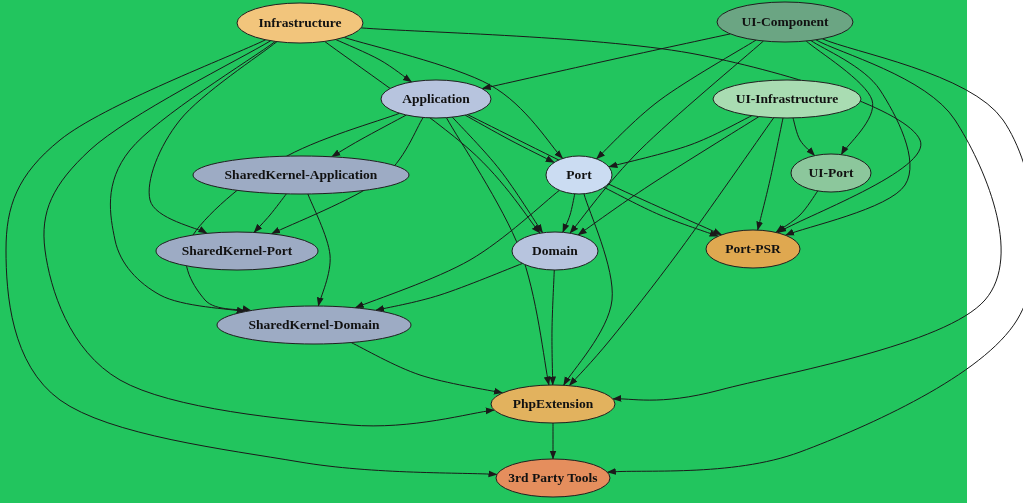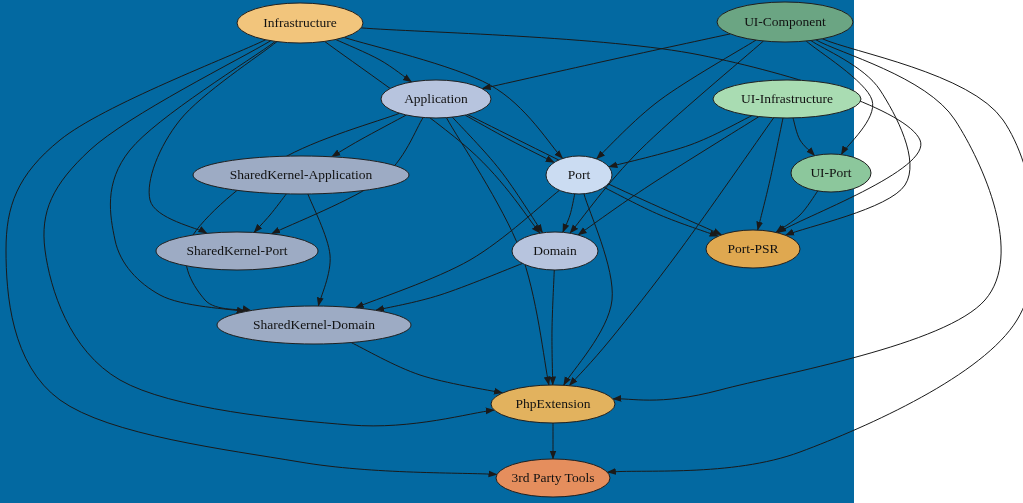--- a/index.html
+++ b/index.html
@@ -1,17 +1,17 @@
 <!DOCTYPE html>
 <html><head>
 <meta charset="utf-8">
 <style>
   html,body{margin:0;padding:0;background:#ffffff;}
   body{width:1023px;height:503px;overflow:hidden;}
-  #graph-wrap{position:relative;width:854px;height:503px;background:#0369a1;}
+  #graph-wrap{position:relative;width:967px;height:503px;background:#22c55e;font-weight:bold;}
   svg{display:block;}
   .edge-path{fill:none;stroke:#1a1a1a;stroke-width:1;}
   .node-ellipse{stroke:#1f1f1f;stroke-width:1;}
   .node-label{font-family:"Liberation Serif","DejaVu Serif",serif;
               font-size:13.5px;fill:#111111;text-anchor:middle;
               dominant-baseline:middle;}
 </style>
 </head>
 <body>
 

